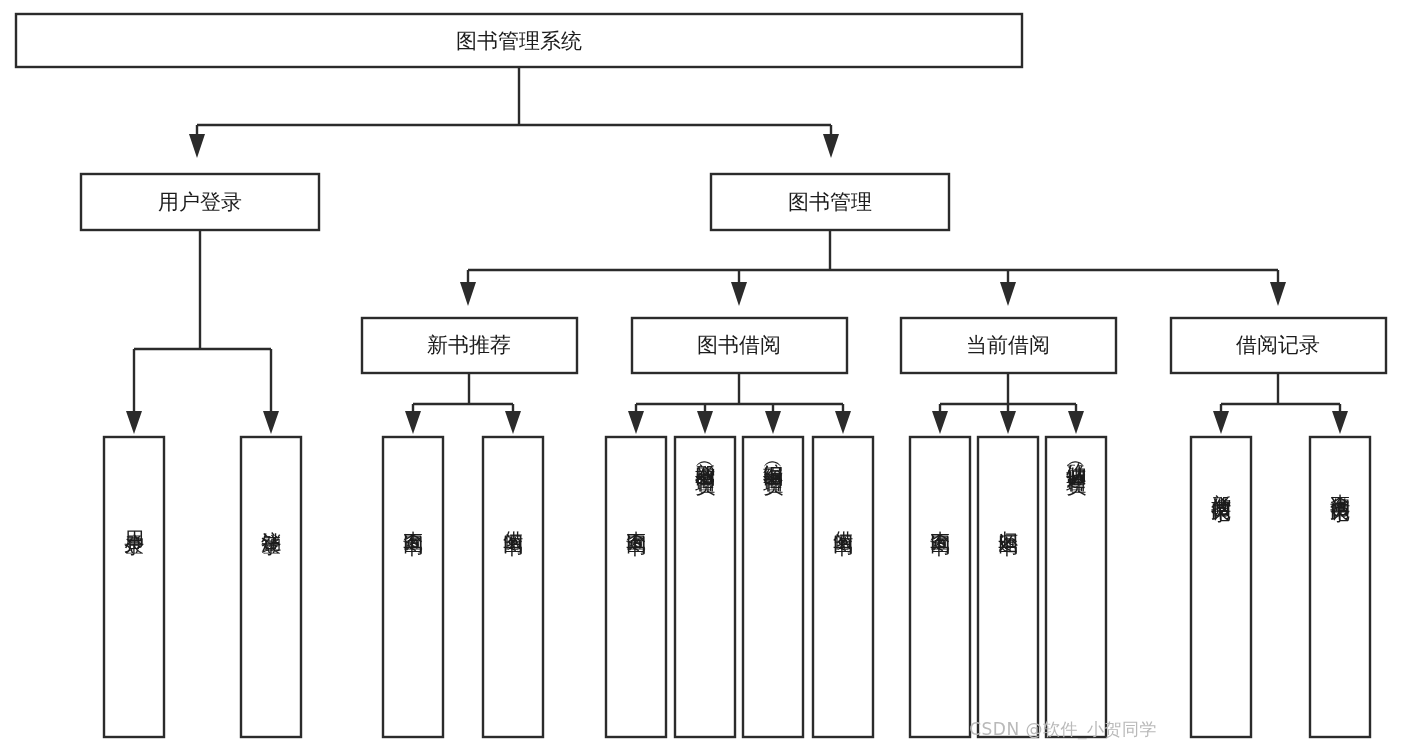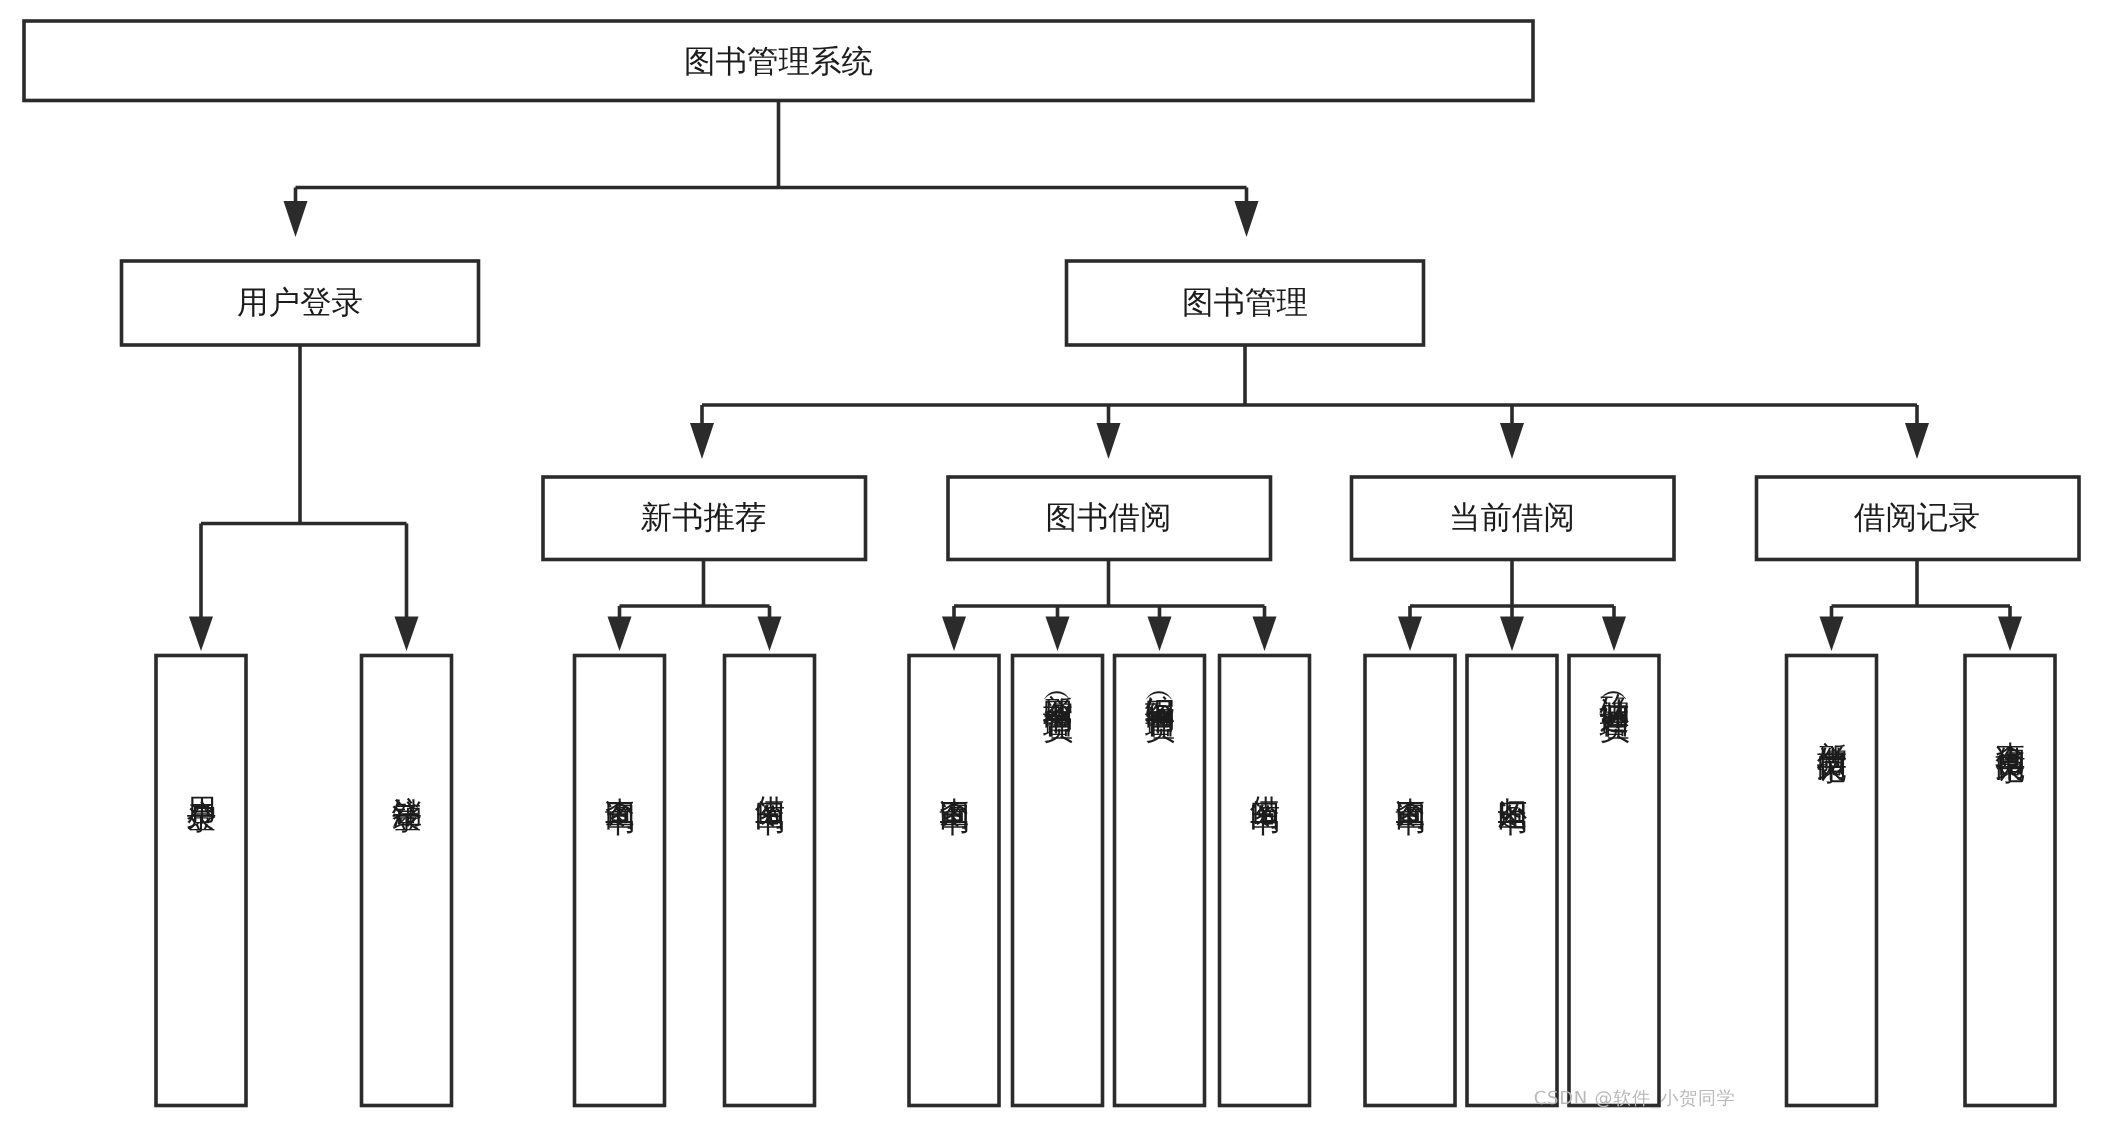--- a/index.html
+++ b/index.html
@@ -64,21 +64,21 @@
     white-space: nowrap;
     text-align: center;
     pointer-events: none;
     transform: translateX(-50%);
   }
   .watermark {
     position: absolute;
     right: 8px;
     bottom: 6px;
     font-family: "DejaVu Sans", "Liberation Sans", sans-serif;
-    font-size: 12px;
+    font-size: 17px;
     color: #b9b9b9;
     letter-spacing: 0.5px;
     white-space: nowrap;
   }
 </style>
 </head>
 <body>
 
 <div id="diagram-root">
 

